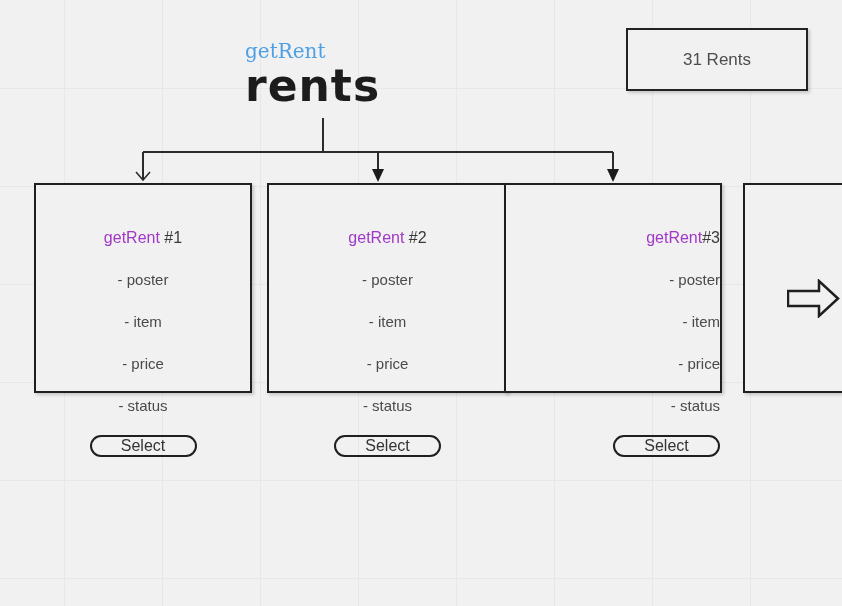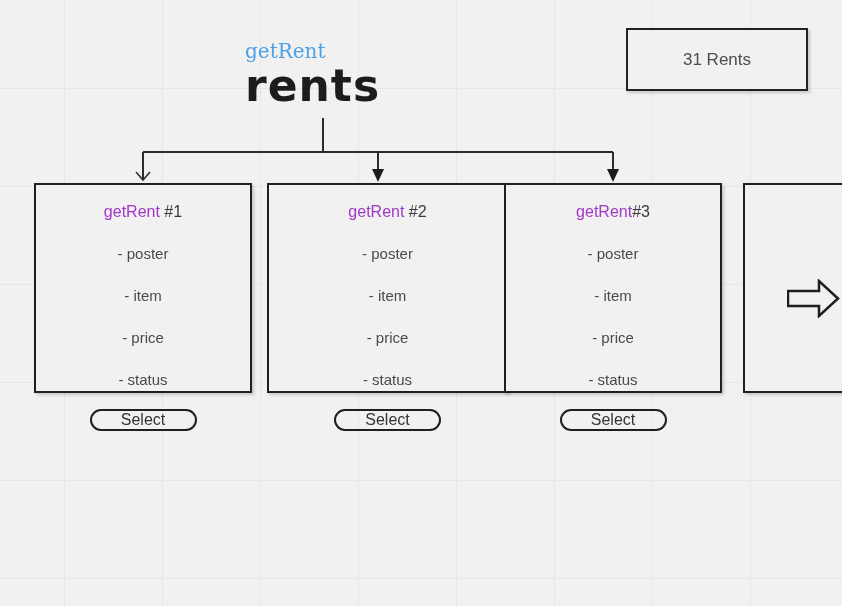--- a/index.html
+++ b/index.html
@@ -75,25 +75,25 @@
   .card {
     position: absolute;
     top: 183px;
     height: 210px;
     border: 2px solid #1f1f1f;
     background: #f1f1f1;
     box-shadow: 2px 2px 3px rgba(0,0,0,0.18);
     display: flex;
     flex-direction: column;
     align-items: center;
-    padding-top: 16px;
+    padding-top: 42px;
   }
   .card-1 { left: 34px;  width: 218px; }
   .card-2 { left: 267px; width: 241px; }
-  .card-3 { left: 504px; width: 218px; }
+  .card-3 { left: 504px; width: 218px; align-items: flex-end; }
   .card-next { left: 743px; width: 240px; padding-top: 0; }
 
   .card-title {
     font-size: 16px;
     line-height: 22px;
     color: #3a3a3a;
   }
   .card-fn { color: #a238c8; }
   .card-field {
     font-size: 15px;

